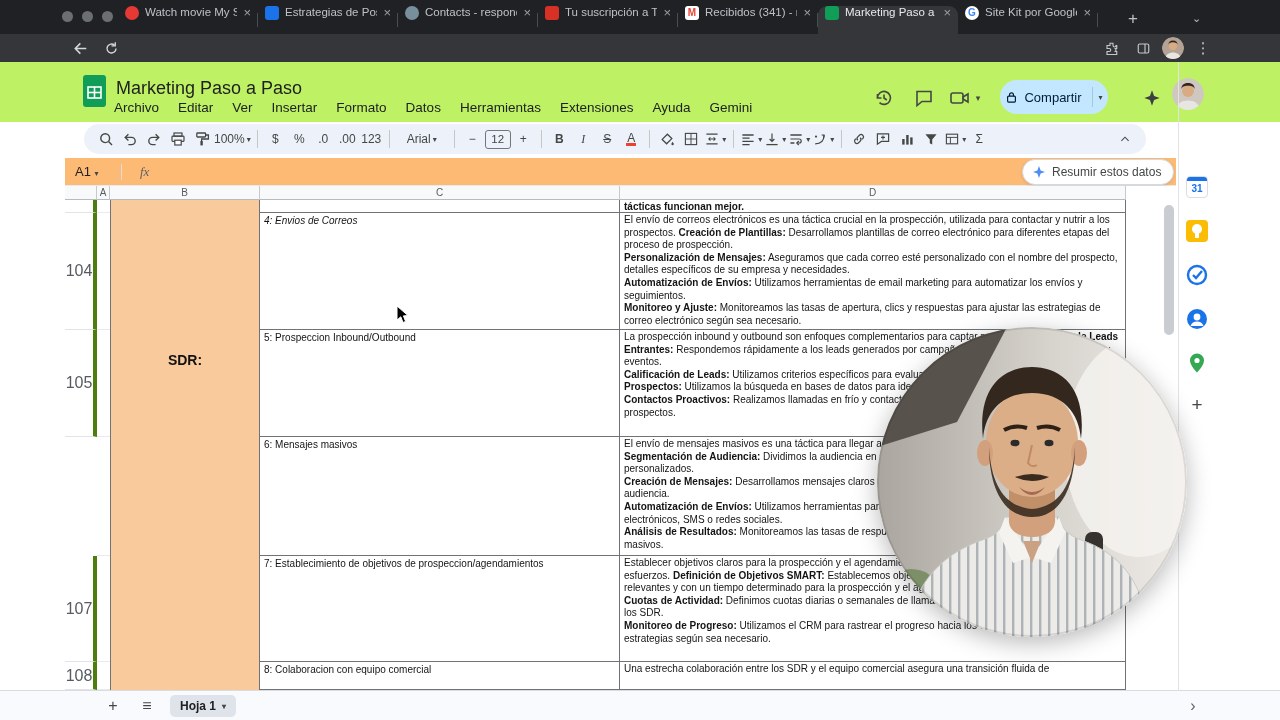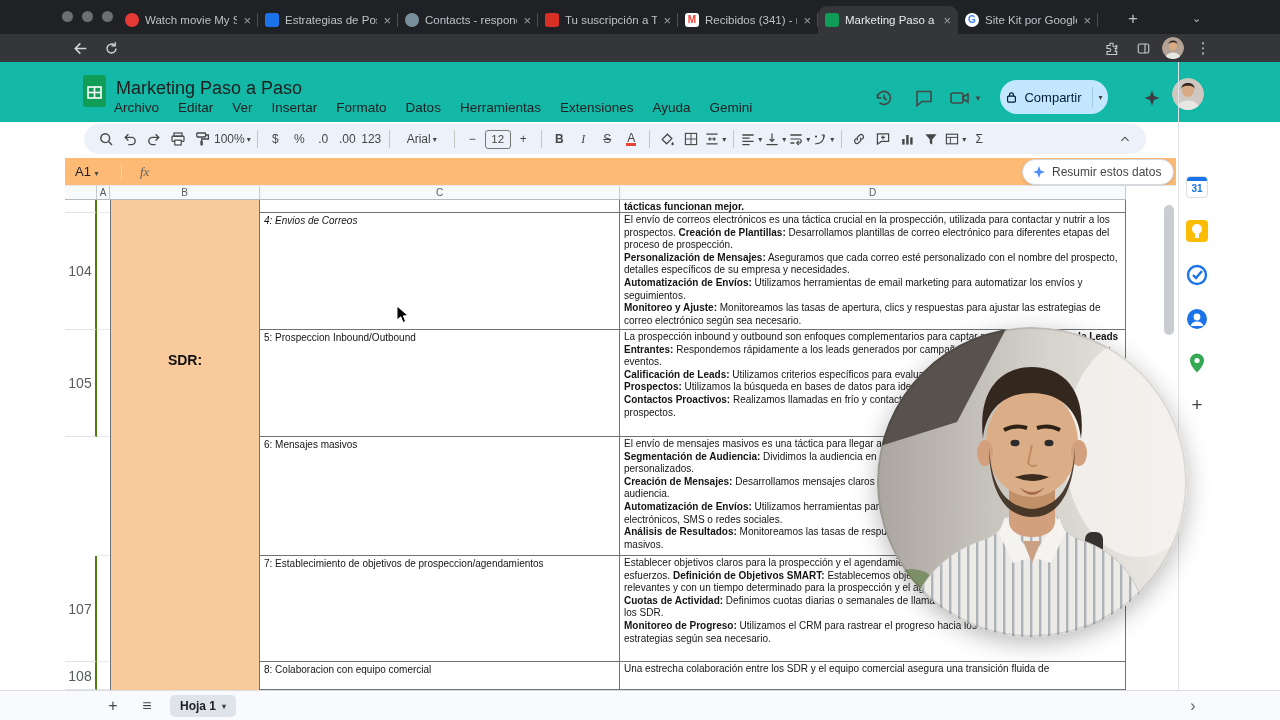--- a/index.html
+++ b/index.html
@@ -5,38 +5,38 @@
   html,body{margin:0;padding:0;background:#000;}
   #stage{position:relative;width:1280px;height:720px;overflow:hidden;background:#fff;
          font-family:"Liberation Sans",sans-serif;-webkit-font-smoothing:antialiased;}
   .abs{position:absolute;box-sizing:border-box;}
 
   
   #tabstrip{position:absolute;left:0;top:0;width:1280px;height:34px;background:#202124;}
   .lights{position:absolute;left:62px;top:11px;display:flex;gap:9px;}
   .light{width:11px;height:11px;border-radius:50%;background:#6b6f73;}
   #tabs{position:absolute;left:118px;top:6px;height:28px;display:flex;}
-  .tab{width:140px;height:28px;display:flex;align-items:center;gap:6px;padding:0 7px;
+  .tab{width:140px;height:28px;display:flex;gap:6px;padding:0 7px;
        color:#bdc1c6;font-size:11.5px;border-radius:9px 9px 0 0;position:relative;box-sizing:border-box;}
   .tab:not(.active)::after{content:"";position:absolute;right:0;top:7px;height:14px;width:1px;background:#4a4d51;}
   .tab.active{background:#35363a;color:#e8eaed;}
   .fav{display:block;width:14px;height:14px;flex:none;}
   .favc{display:block;width:14px;height:14px;border-radius:50%;}
   .tab .t{flex:1;overflow:hidden;white-space:nowrap;}
   .tab .x{flex:none;color:#9aa0a6;font-size:13px;line-height:13px;}
   #newtab,#tabchev{position:absolute;color:#bdc1c6;font-size:17px;top:9px;}
   #navbar{position:absolute;left:0;top:34px;width:1280px;height:28px;background:#35363a;}
   .nbtn{position:absolute;top:3px;width:22px;height:22px;display:flex;align-items:center;justify-content:center;}
   #addrbar{position:absolute;left:140px;top:37px;width:945px;height:22px;border-radius:11px;background:#202124;
            display:flex;align-items:center;gap:8px;padding:0 10px;box-sizing:border-box;}
   #addrbar .url{flex:1;color:#e8eaed;font-size:12px;white-space:nowrap;overflow:hidden;}
   .dim{color:#9aa0a6;}
 
   
-  #appheader{position:absolute;left:0;top:62px;width:1280px;height:60px;background:#14b8a6;}
+  #appheader{position:absolute;left:0;top:62px;width:1280px;height:60px;background:#bef264;}
   #doc-title{position:absolute;left:116px;top:16px;font-size:18px;color:#1f1f1f;}
   #menus{position:absolute;left:114px;top:38px;display:flex;gap:19px;font-size:13.5px;color:#202124;}
   .hicon{position:absolute;top:24px;width:24px;height:24px;display:flex;align-items:center;justify-content:center;}
   #share{position:absolute;left:1000px;top:18px;width:108px;height:34px;border-radius:17px;background:#c2e7ff;
          display:flex;align-items:center;justify-content:center;gap:6px;color:#001d35;font-size:13px;font-weight:500;}
   #share .sep{width:1px;height:20px;background:#9fc8e4;margin-left:4px;}
   .avatar{border-radius:50%;overflow:hidden;display:block;}
 
   
   #toolbar{position:absolute;left:84px;top:124px;width:1062px;height:30px;background:#edf2fa;border-radius:20px;
@@ -61,22 +61,22 @@
   .fdiv{width:1px;height:16px;background:#dadce0;}
   #gemchip{position:absolute;left:1022px;top:159px;height:24px;padding:0 12px 0 9px;border-radius:13px;
            background:#fff;border:1px solid #d6dade;box-shadow:0 1px 3px rgba(60,64,67,.15);
            display:flex;align-items:center;gap:6px;font-size:12px;color:#444746;}
 
   
   #grid{position:absolute;left:65px;top:186px;width:1100px;height:504px;background:#fff;overflow:hidden;}
   #grid>div{position:absolute;box-sizing:border-box;}
   .gh{background:#f8f9fa;border-right:1px solid #c7cacd;border-bottom:1px solid #b8bbbe;color:#575b5f;
       font-size:10px;display:flex;align-items:center;justify-content:center;}
-  .rh{background:#fff;border-right:2px solid #4d7c0f;border-bottom:1px solid #e1e3e6;color:#575b5f;
-      font-size:14px;display:flex;align-items:center;justify-content:center;}
+  .rh{background:#fff;border-right:4px solid #4d7c0f;border-bottom:1px solid #e1e3e6;color:#575b5f;
+      font-size:16px;display:flex;align-items:center;justify-content:center;}
   .ca{background:#fff;border-bottom:1px solid #e8eaec;}
   .cc{background:#fff;border-right:1px solid #6f7276;border-bottom:1px solid #6f7276;
       font-size:10px;color:#141414;padding:2px 4px;overflow:hidden;}
   .cd{background:#fff;border-right:1px solid #6f7276;border-bottom:1px solid #6f7276;
       font-size:10px;line-height:12.6px;color:#141414;padding:1px 4px;overflow:hidden;}
   .cd b{font-weight:bold;}
   .bm{background:#f9cb9c;border-left:1px solid #6f7276;border-right:1px solid #6f7276;}
   .bm span{position:absolute;top:152px;left:0;right:0;text-align:center;font-weight:bold;font-size:14px;color:#111;}
 
   #vscroll{position:absolute;left:1164px;top:205px;width:10px;height:130px;border-radius:5px;background:#c9cdd2;}

